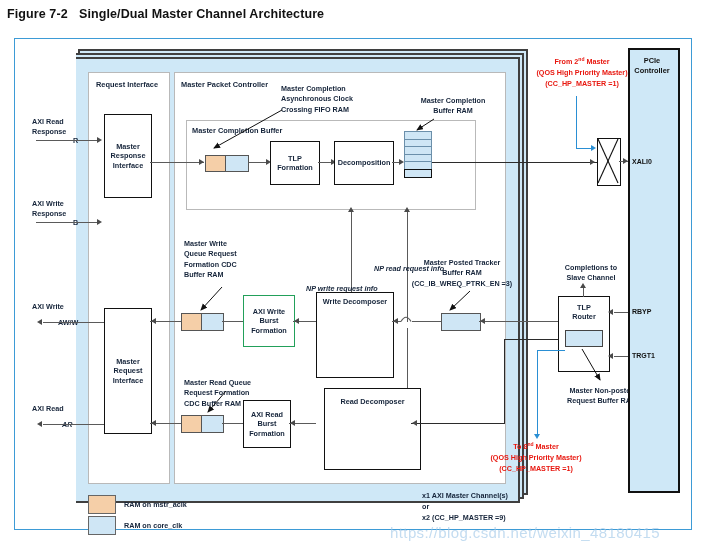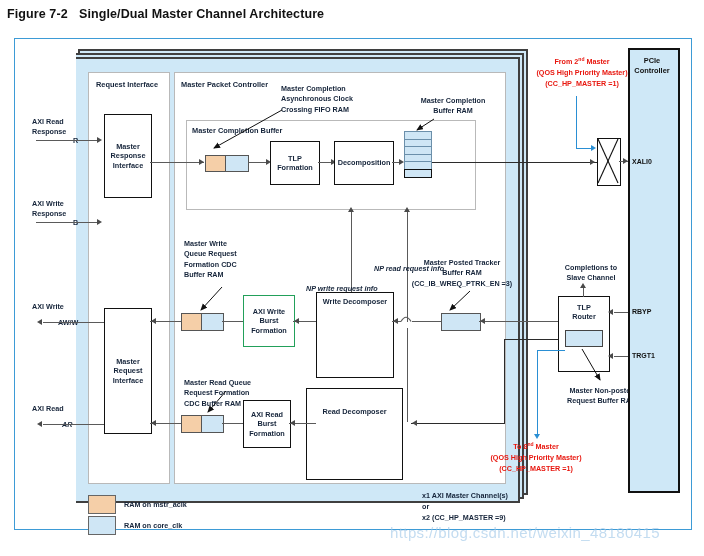--- a/index.html
+++ b/index.html
@@ -228,21 +228,21 @@
 <div class="ram orange abs" style="left:181px;top:415px;width:20px;height:16px;"></div>
 <div class="ram blue abs" style="left:201px;top:415px;width:21px;height:16px;"></div>
 <div class="hl abs" style="left:150px;top:423px;width:31px;"></div>
 <div class="arw l abs" style="left:151px;top:419.5px;"></div>
 
 <div class="blk" style="left:243px;top:400px;width:46px;height:46px;white-space:pre-line;">AXI Read
 Burst
 Formation</div>
 <div class="hl abs" style="left:222px;top:423px;width:21px;"></div>
 
-<div class="blk" style="left:306px;top:388px;width:95px;height:72px;align-items:flex-start;padding-top:18px;">Read Decomposer</div>
+<div class="blk" style="left:324px;top:388px;width:95px;height:72px;align-items:flex-start;padding-top:8px;">Read Decomposer</div>
 <div class="hl abs" style="left:289px;top:423px;width:27px;"></div>
 <div class="arw l abs" style="left:290px;top:419.5px;"></div>
 
 <div class="hl dark abs" style="left:411px;top:423px;width:94px;"></div>
 <div class="arw l abs" style="left:412px;top:419.5px;"></div>
 <div class="vl dark abs" style="left:504px;top:339px;height:85px;"></div>
 <div class="hl dark abs" style="left:504px;top:339px;width:61px;"></div>
 
 <div class="blk" style="left:558px;top:296px;width:50px;height:68px;white-space:pre-line;align-items:flex-start;padding-top:6px;">TLP
 Router</div>

